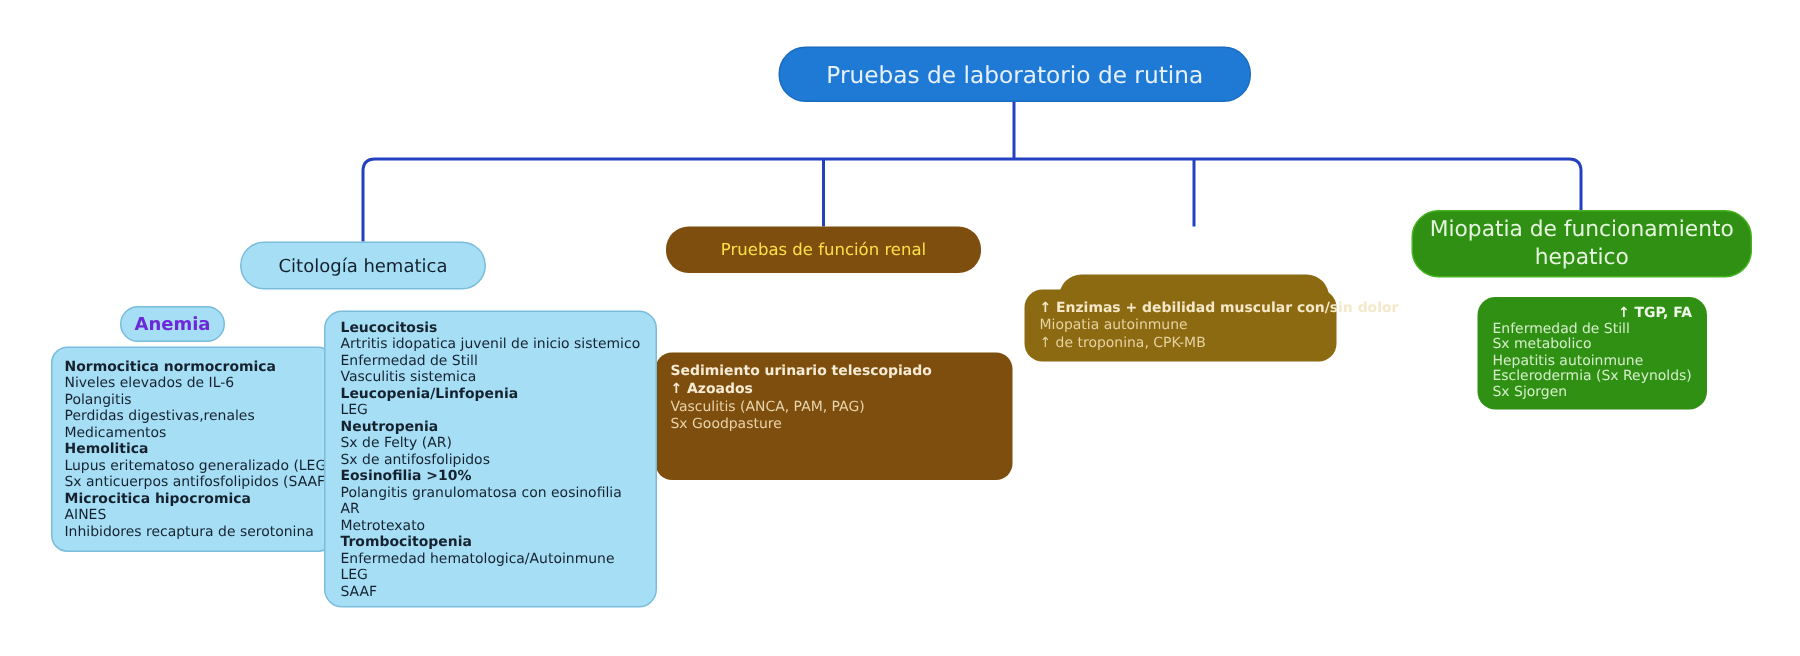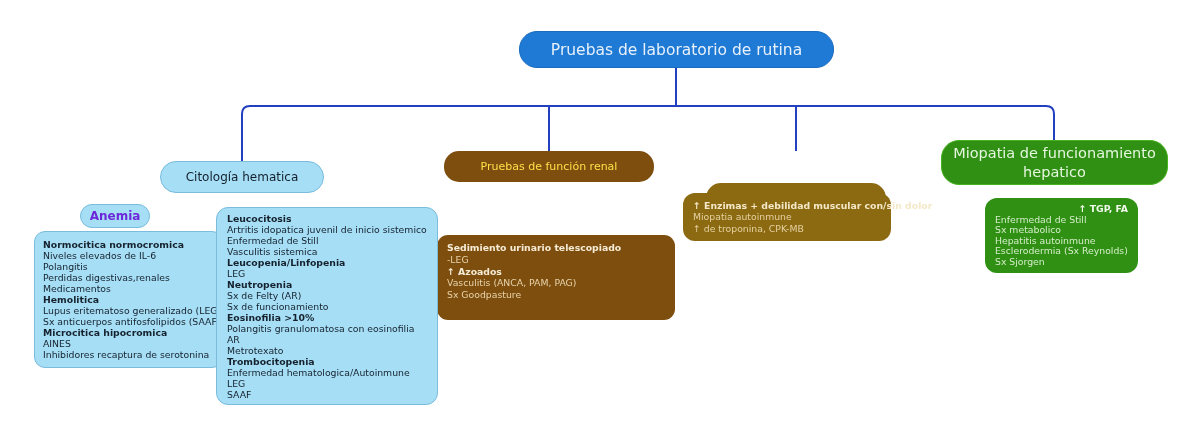--- a/index.html
+++ b/index.html
@@ -74,36 +74,35 @@
 
   <div class="listbox list-leuko">
       <div class="line bold">Leucocitosis</div>
       <div class="line">Artritis idopatica juvenil de inicio sistemico</div>
       <div class="line">Enfermedad de Still</div>
       <div class="line">Vasculitis sistemica</div>
       <div class="line bold">Leucopenia/Linfopenia</div>
       <div class="line">LEG</div>
       <div class="line bold">Neutropenia</div>
       <div class="line">Sx de Felty (AR)</div>
-      <div class="line">Sx de funcionamiento</div>
+      <div class="line">Sx de antifosfolipidos</div>
       <div class="line bold">Eosinofilia &gt;10%</div>
       <div class="line">Polangitis granulomatosa con eosinofilia</div>
       <div class="line">AR</div>
       <div class="line">Metrotexato</div>
       <div class="line bold">Trombocitopenia</div>
       <div class="line">Enfermedad hematologica/Autoinmune</div>
       <div class="line">LEG</div>
       <div class="line">SAAF</div>
     </div>
 
   <div class="node hdr-renal">Pruebas de función renal</div>
 
   <div class="listbox list-renal">
       <div class="line bold">Sedimiento urinario telescopiado</div>
-      <div class="line">-LEG</div>
       <div class="line bold">↑ Azoados</div>
       <div class="line">Vasculitis (ANCA, PAM, PAG)</div>
       <div class="line">Sx Goodpasture</div>
     </div>
 
   <div class="node hdr-muscle">Enzimas musculares</div>
 
   <div class="listbox list-muscle">
       <div class="line bold">↑ Enzimas + debilidad muscular con/sin dolor</div>
       <div class="line">Miopatia autoinmune</div>

